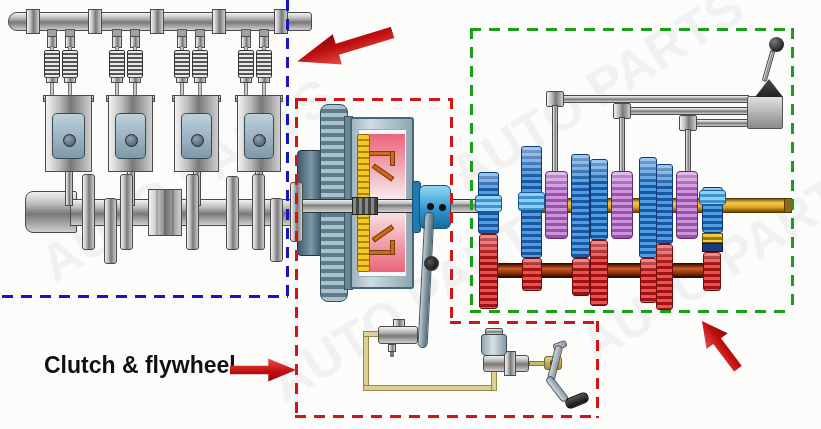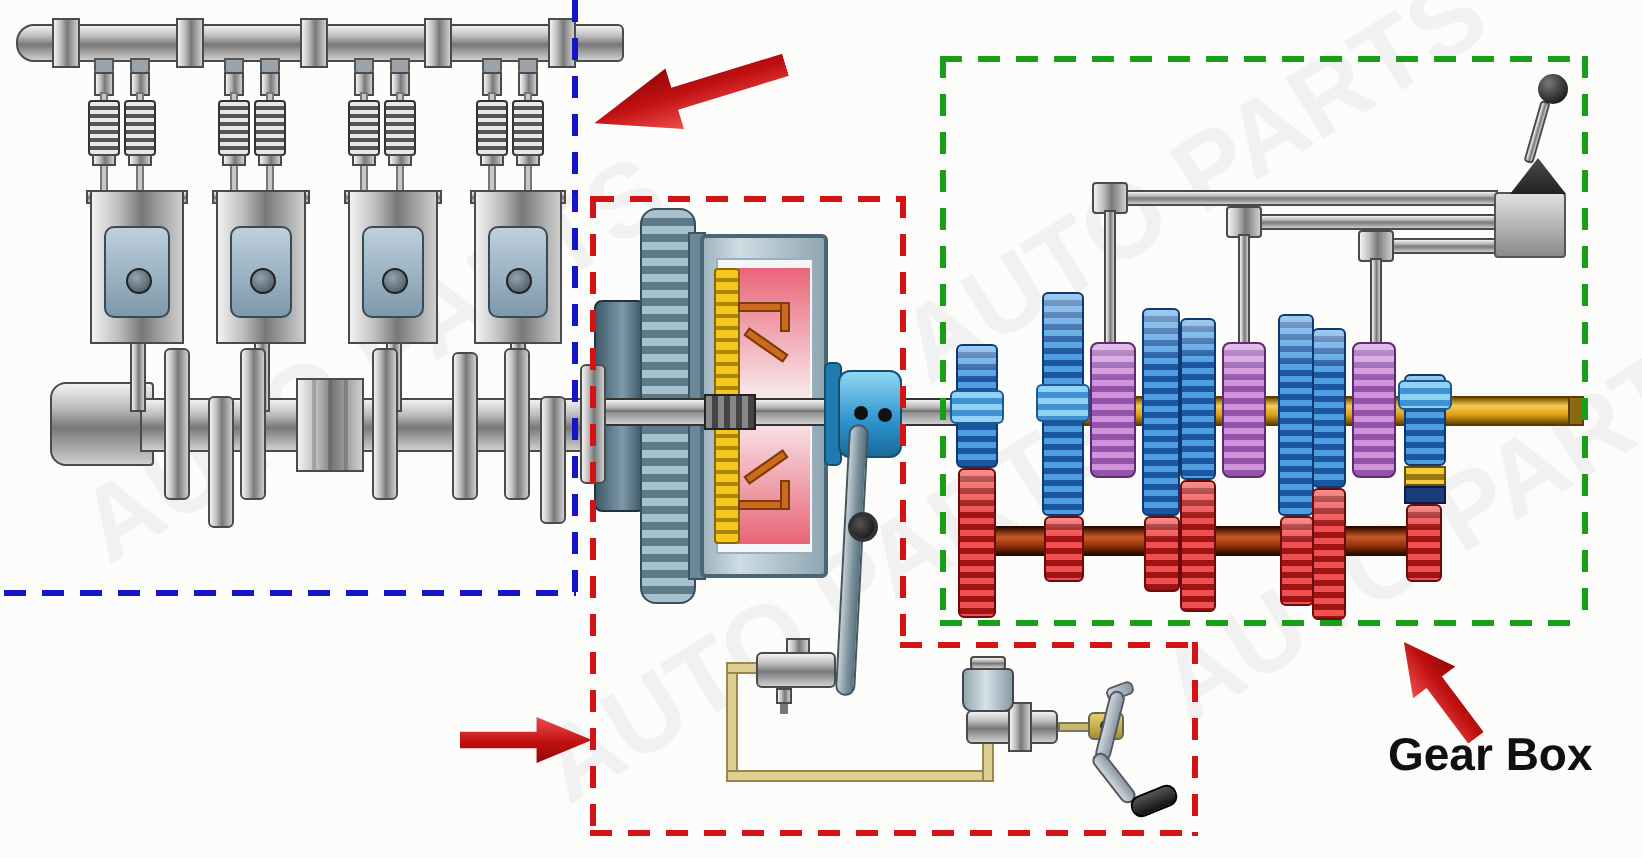--- a/index.html
+++ b/index.html
@@ -213,17 +213,17 @@
   <div class="abs dv mid" style="--c:#d41414;left:450px;top:98px;height:226px"></div>
   <div class="abs dh mid" style="--c:#d41414;left:450px;top:321px;width:149px"></div>
   <div class="abs dv mid" style="--c:#d41414;left:596px;top:321px;height:97px"></div>
   <div class="abs dh mid" style="--c:#d41414;left:295px;top:415px;width:303px"></div>
 
   <div class="abs dh mid" style="--c:#17a017;left:470px;top:28px;width:324px"></div>
   <div class="abs dv mid" style="--c:#17a017;left:470px;top:28px;height:285px"></div>
   <div class="abs dv mid" style="--c:#17a017;left:791px;top:28px;height:285px"></div>
   <div class="abs dh mid" style="--c:#17a017;left:470px;top:310px;width:322px"></div>
 
-  <span class="lbl" style="left:694px;top:364px;font-size:23px">Gear Box</span>
+  <span class="lbl" style="left:44px;top:352px;font-size:23px">Clutch &amp; flywheel</span>
   <div class="abs arrow top" style="left:295px;top:29px;width:100px;height:36px;transform:rotate(163deg)"></div>
   <div class="abs arrow top" style="left:230px;top:357px;width:66px;height:26px"></div>
   <div class="abs arrow top" style="left:690px;top:330px;width:60px;height:30px;transform:rotate(-127deg)"></div>
 </div>
 
 </body></html>

